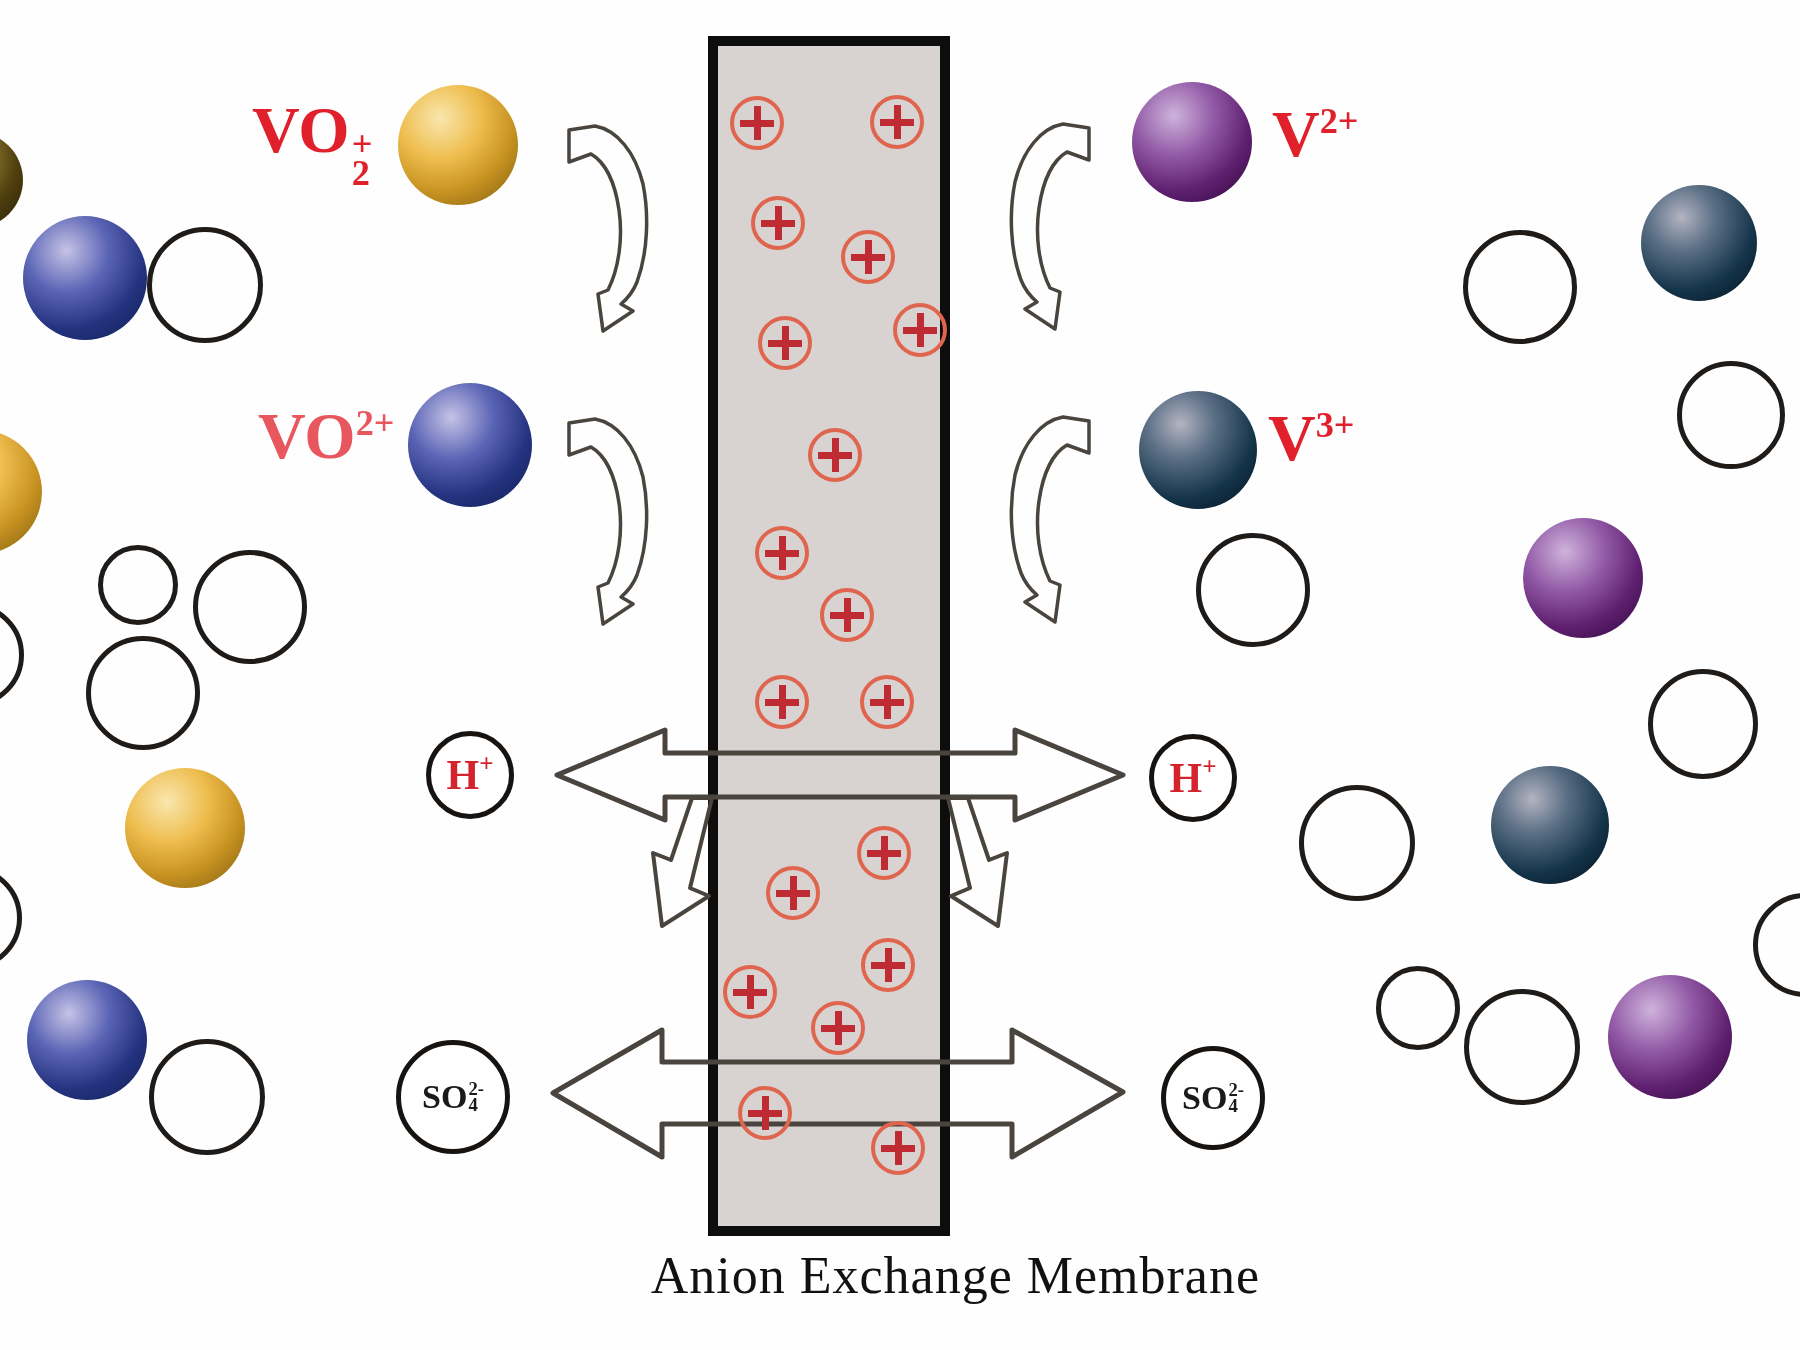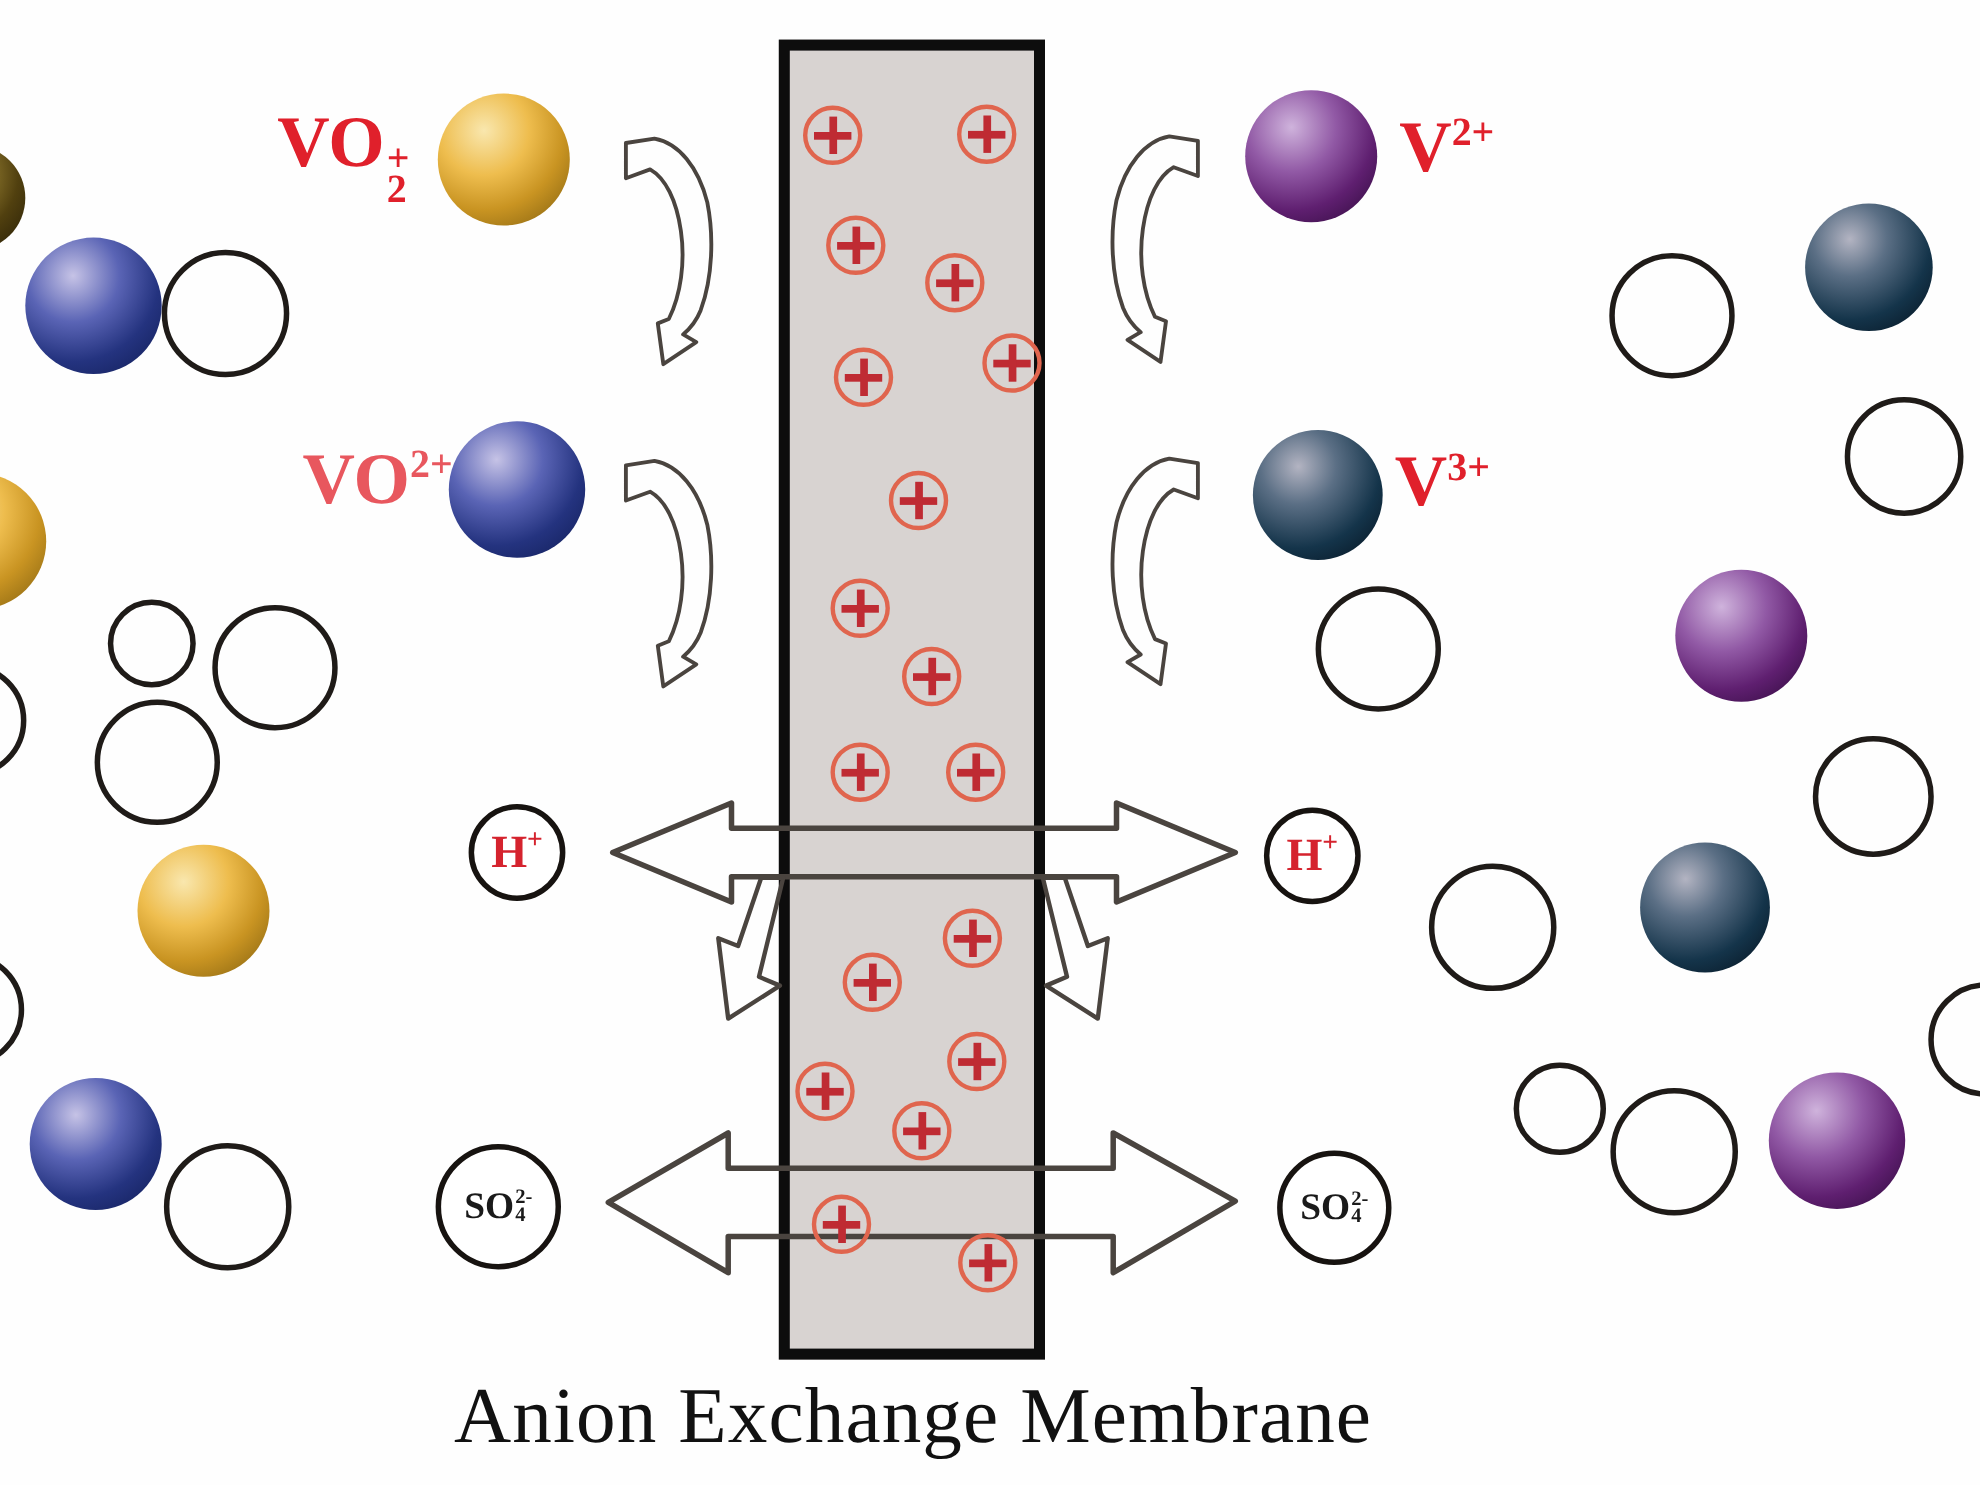--- a/index.html
+++ b/index.html
@@ -19,37 +19,37 @@
   .particle{position:absolute;border-radius:50%;}
   .p-circle{border:5px solid #1f1b18;background:transparent;box-sizing:border-box;}
   .p-yellow{background:radial-gradient(circle at 35% 28%,#f9e7ae 0%,#eebd4e 35%,#c99422 62%,#7c5c0e 100%);}
   .p-blue{background:radial-gradient(circle at 35% 28%,#c6c3e6 0%,#5a64b5 35%,#24337f 65%,#0f1b52 100%);}
   .p-purple{background:radial-gradient(circle at 35% 28%,#cfb3dc 0%,#9159a5 35%,#5f1f70 65%,#2a0836 100%);}
   .p-navy{background:radial-gradient(circle at 35% 28%,#b3b4c2 0%,#5b6f85 30%,#14344a 65%,#040f1a 100%);}
   .p-darkgold{background:radial-gradient(circle at 35% 28%,#8a742c 30%,#51400f 60%,#241c06 100%);}
 
   
   .chem-label{position:absolute;font-size:66px;color:#e0202b;white-space:nowrap;font-weight:700;}
-  .chem-label.lighter{color:#e8575e;margin-left:17px;}
+  .chem-label.lighter{color:#e8575e;}
   .chem-sup{font-size:0.55em;vertical-align:super;line-height:0;}
   .stack{display:inline-flex;flex-direction:column;align-items:flex-start;line-height:0.8;margin-left:2px;transform:translateY(4px);}
   .st-sup,.st-sub{font-size:0.55em;}
 
   
   .badge{position:absolute;border:5px solid #171310;border-radius:50%;background:#ffffff;
          display:flex;align-items:center;justify-content:center;box-sizing:border-box;font-weight:600;}
   .badge .b-base{line-height:1;}
   .badge .b-sup{font-size:0.6em;transform:translateY(-0.45em);line-height:1;}
   .badge .stack{transform:translateY(0);line-height:0.85;margin-left:1px;}
   .badge-h{color:#d5232e;font-size:42px;}
   .badge-so4{color:#1a1a1a;font-size:34px;}
 
   
-  .title{position:absolute;left:400px;top:1246px;width:860px;text-align:center;
-         font-size:72px;color:#111111;letter-spacing:1px;}
+  .title{position:absolute;left:400px;top:1246px;width:860px;text-align:right;
+         font-size:52px;color:#111111;letter-spacing:1px;}
 
   
   .arrow-layer{position:absolute;left:0;top:0;width:1800px;height:1350px;pointer-events:none;}
 </style>
 </head>
 <body>
 
 <div id="scene">
 
   <div class="membrane"></div>

